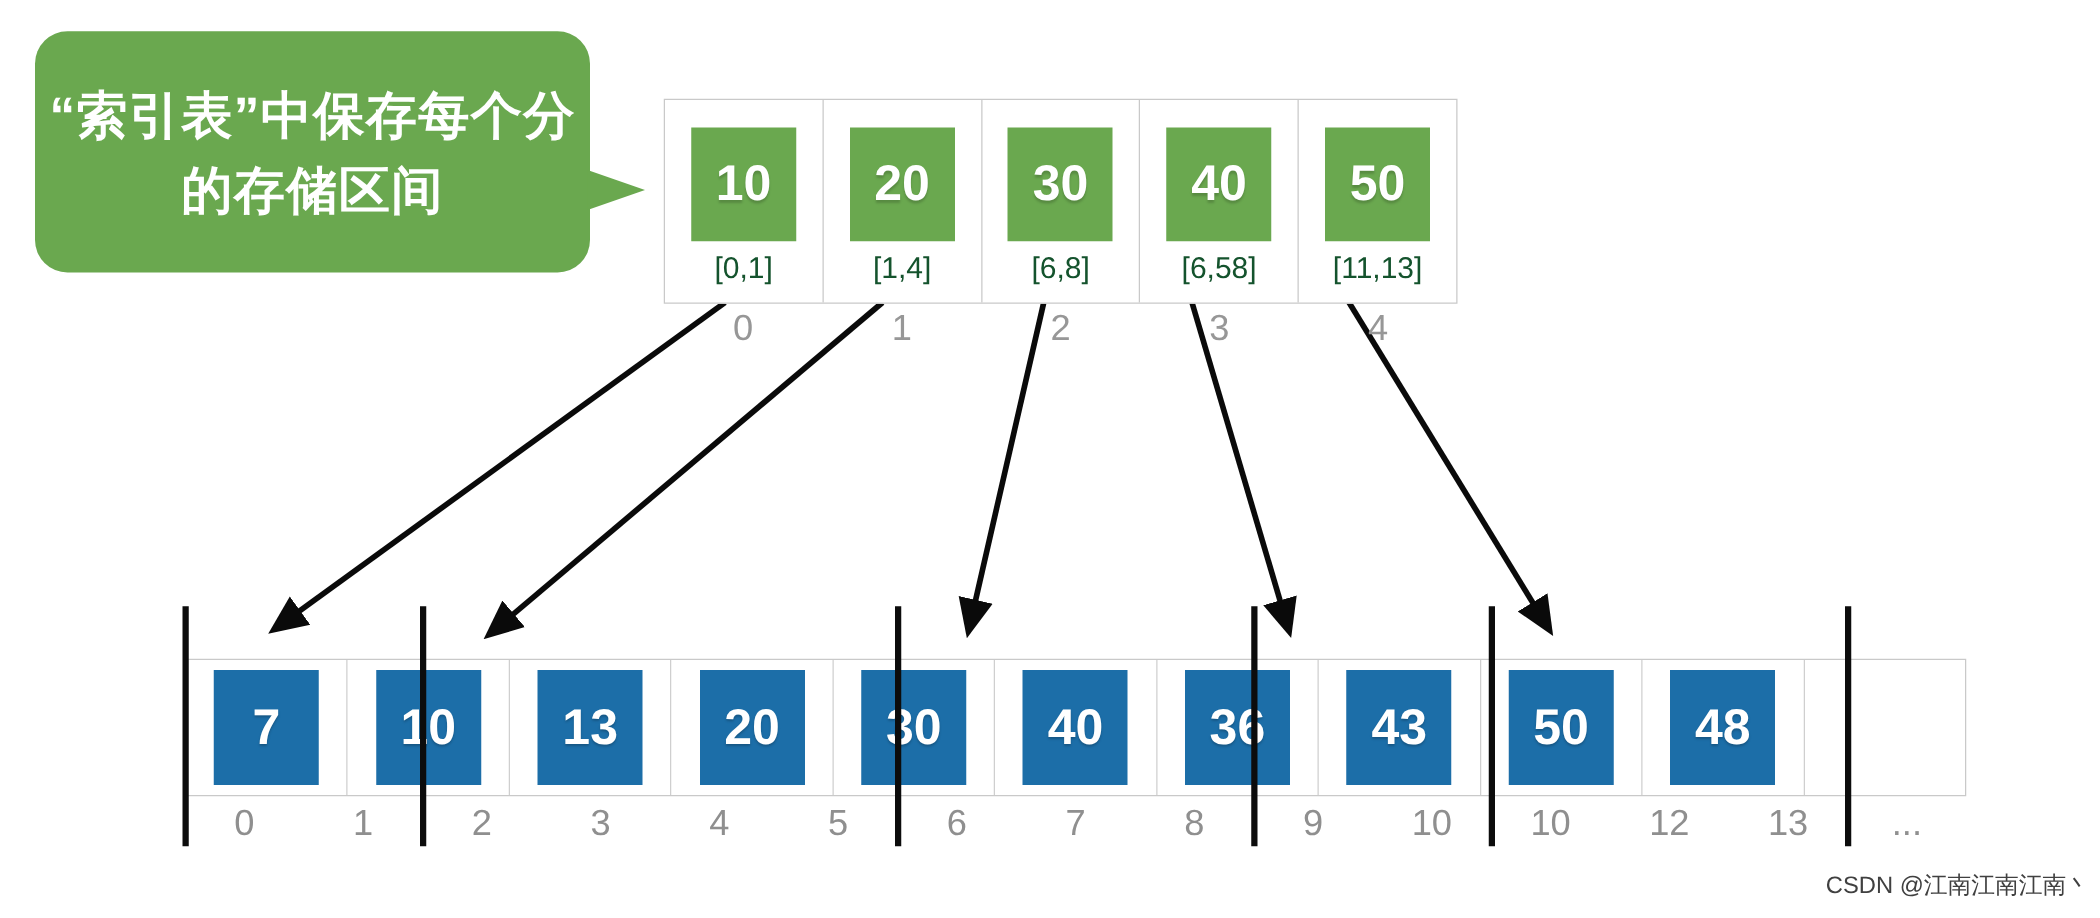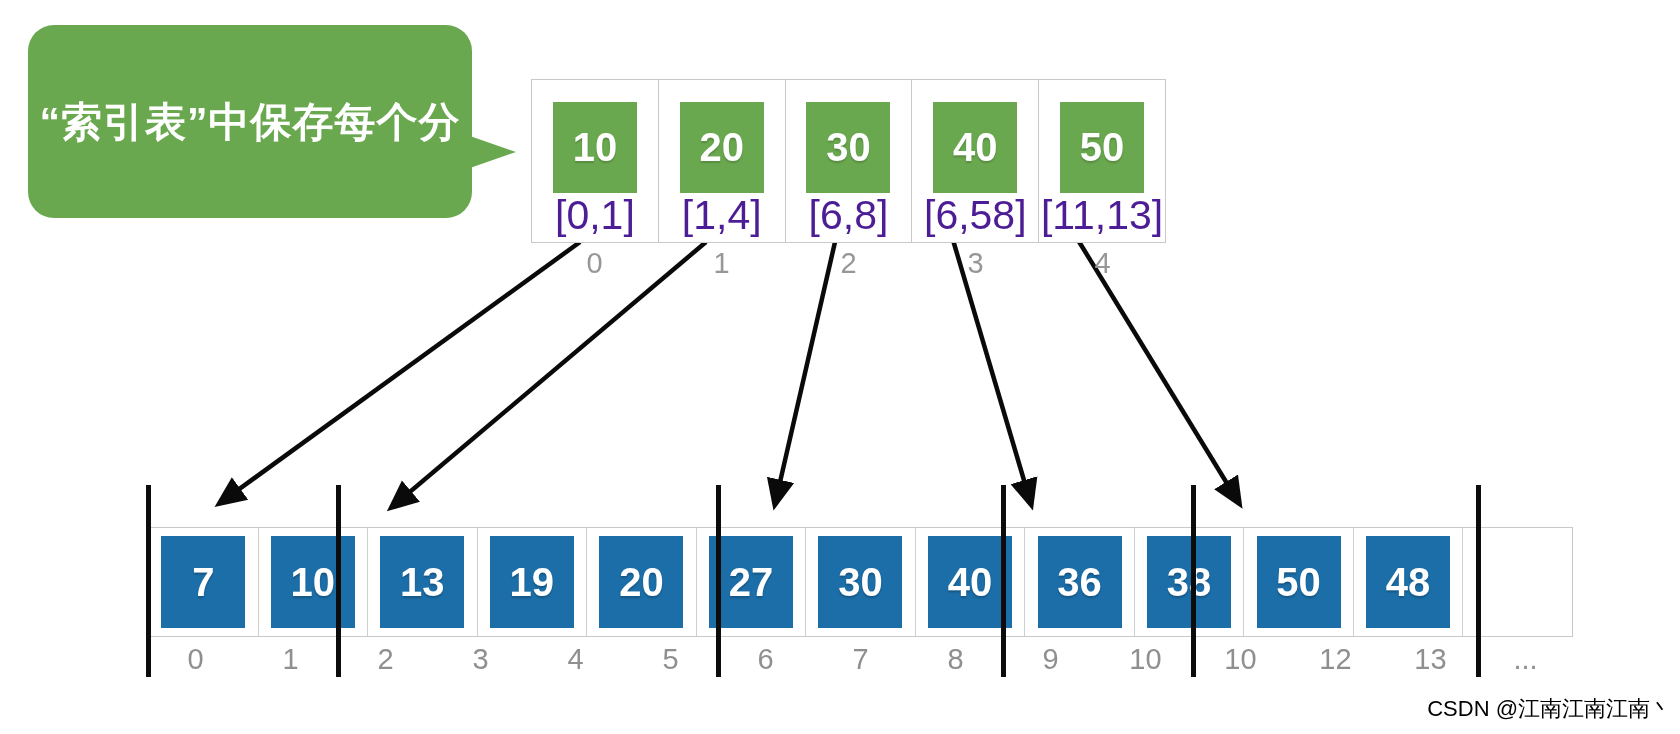--- a/index.html
+++ b/index.html
@@ -30,21 +30,21 @@
   .idx-cell{
     flex:1;border-right:1px solid #c9c9c9;display:flex;flex-direction:column;align-items:center;
   }
   .idx-cell:last-child{border-right:none;}
   .key-box{
     margin-top:22px;width:84px;height:91px;background:#6aa84f;color:#ffffff;
     font-weight:bold;font-size:40px;display:flex;align-items:center;justify-content:center;
     text-shadow:0 2px 2px rgba(0,0,0,0.18);
   }
   .idx-range{
-    margin-top:5px;font-size:41px;color:#4c1d95;line-height:34px;
+    margin-top:5px;font-size:24px;color:#14532d;line-height:34px;
   }
   .idx-labels{
     position:absolute;left:531px;top:246px;width:635px;height:34px;display:flex;
   }
   .idx-labels span{
     flex:1;text-align:center;color:#979797;font-size:29px;line-height:34px;
   }
 
   
   .arrows{position:absolute;left:0;top:0;width:1680px;height:734px;}
@@ -71,30 +71,31 @@
     flex:1;text-align:center;color:#8f8f8f;font-size:29px;line-height:34px;
   }
 
   
   .bar{position:absolute;top:485px;width:5px;height:192px;background:#0c0c0c;}
   .bar-0{left:146px;}  .bar-1{left:336px;}  .bar-2{left:716px;}
   .bar-3{left:1001px;} .bar-4{left:1191px;} .bar-5{left:1476px;}
 
   
   .watermark{
-    position:absolute;right:8px;top:697px;color:#000000;font-size:22px;line-height:24px;
+    position:absolute;right:8px;top:697px;color:#404040;font-size:19px;line-height:24px;
   }
 </style>
 </head>
 <body>
 
 <div class="canvas">
 
   <div class="bubble">
     <div>“索引表”中保存每个分</div>
+    <div>的存储区间</div>
   </div>
   <div class="bubble-tail"></div>
 
   <svg class="arrows" viewBox="0 0 1680 734">
     <defs>
       <marker id="ah" markerWidth="7" markerHeight="7" refX="5.5" refY="3.5" orient="auto" markerUnits="strokeWidth">
         <path d="M0,0.4 L7,3.5 L0,6.6 Z" fill="#0a0a0a"></path>
       </marker>
     </defs>
     <line x1="580" y1="242" x2="220" y2="503" marker-end="url(#ah)"></line>
@@ -138,39 +139,33 @@
     <div class="arr-cell">
         <div class="val-box">7</div>
       </div>
     <div class="arr-cell">
         <div class="val-box">10</div>
       </div>
     <div class="arr-cell">
         <div class="val-box">13</div>
       </div>
     <div class="arr-cell">
-        <div class="val-box">19</div>
-      </div>
-    <div class="arr-cell">
         <div class="val-box">20</div>
       </div>
     <div class="arr-cell">
-        <div class="val-box">27</div>
-      </div>
-    <div class="arr-cell">
         <div class="val-box">30</div>
       </div>
     <div class="arr-cell">
         <div class="val-box">40</div>
       </div>
     <div class="arr-cell">
         <div class="val-box">36</div>
       </div>
     <div class="arr-cell">
-        <div class="val-box">38</div>
+        <div class="val-box">43</div>
       </div>
     <div class="arr-cell">
         <div class="val-box">50</div>
       </div>
     <div class="arr-cell">
         <div class="val-box">48</div>
       </div>
     <div class="arr-cell"></div>
   </div>
   <div class="arr-labels">

